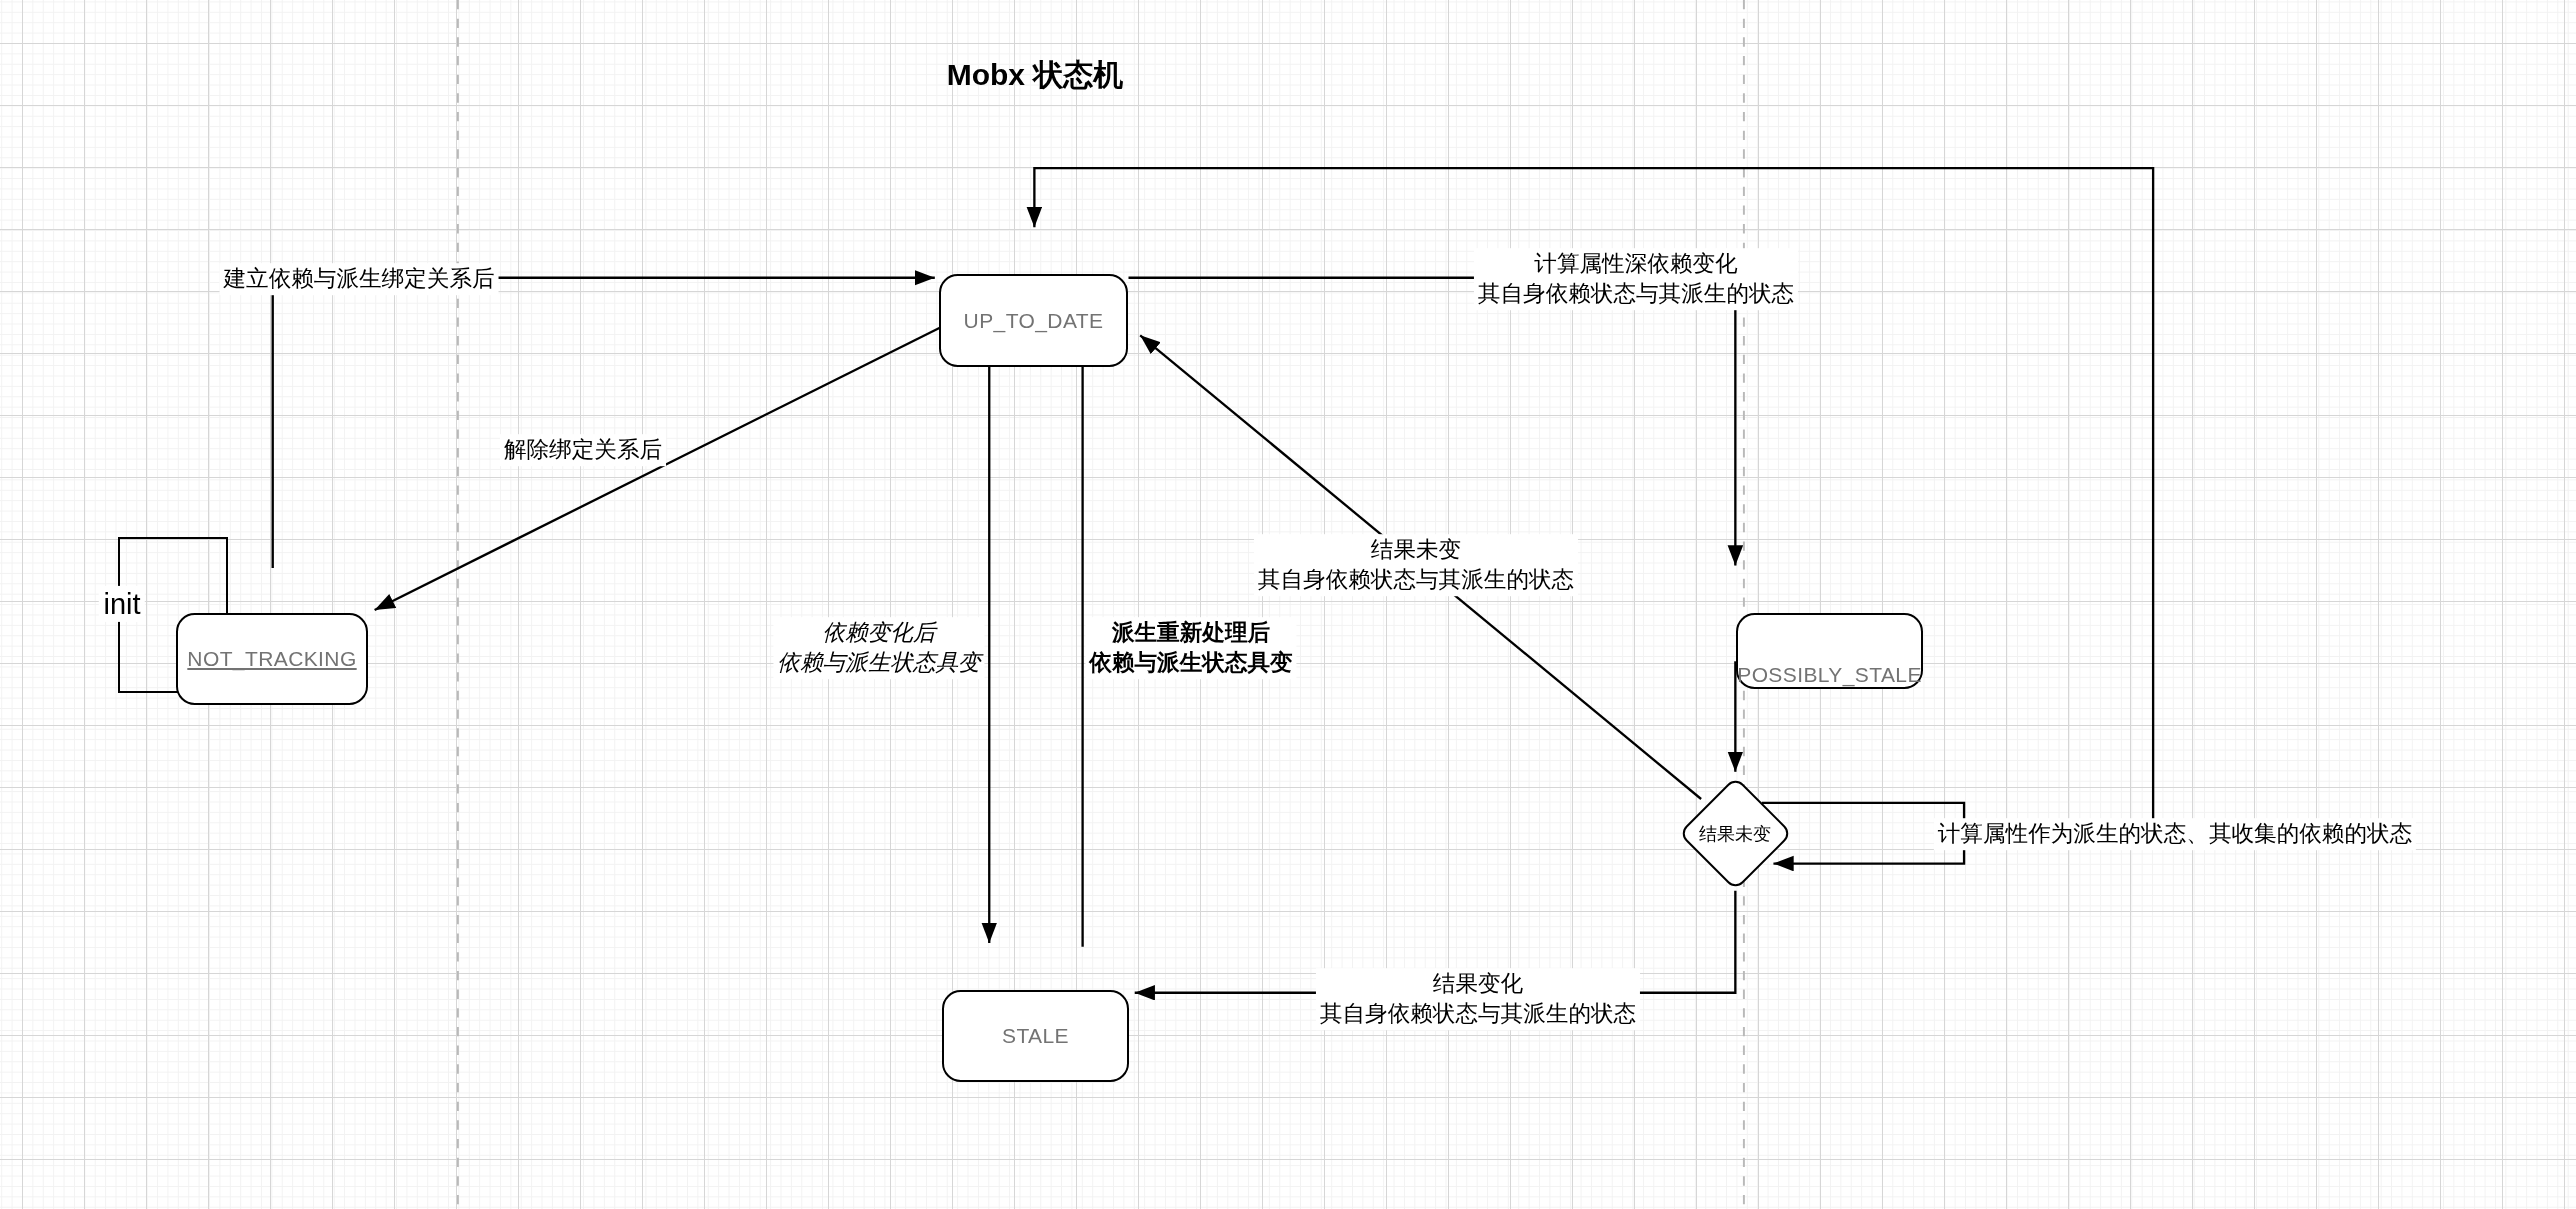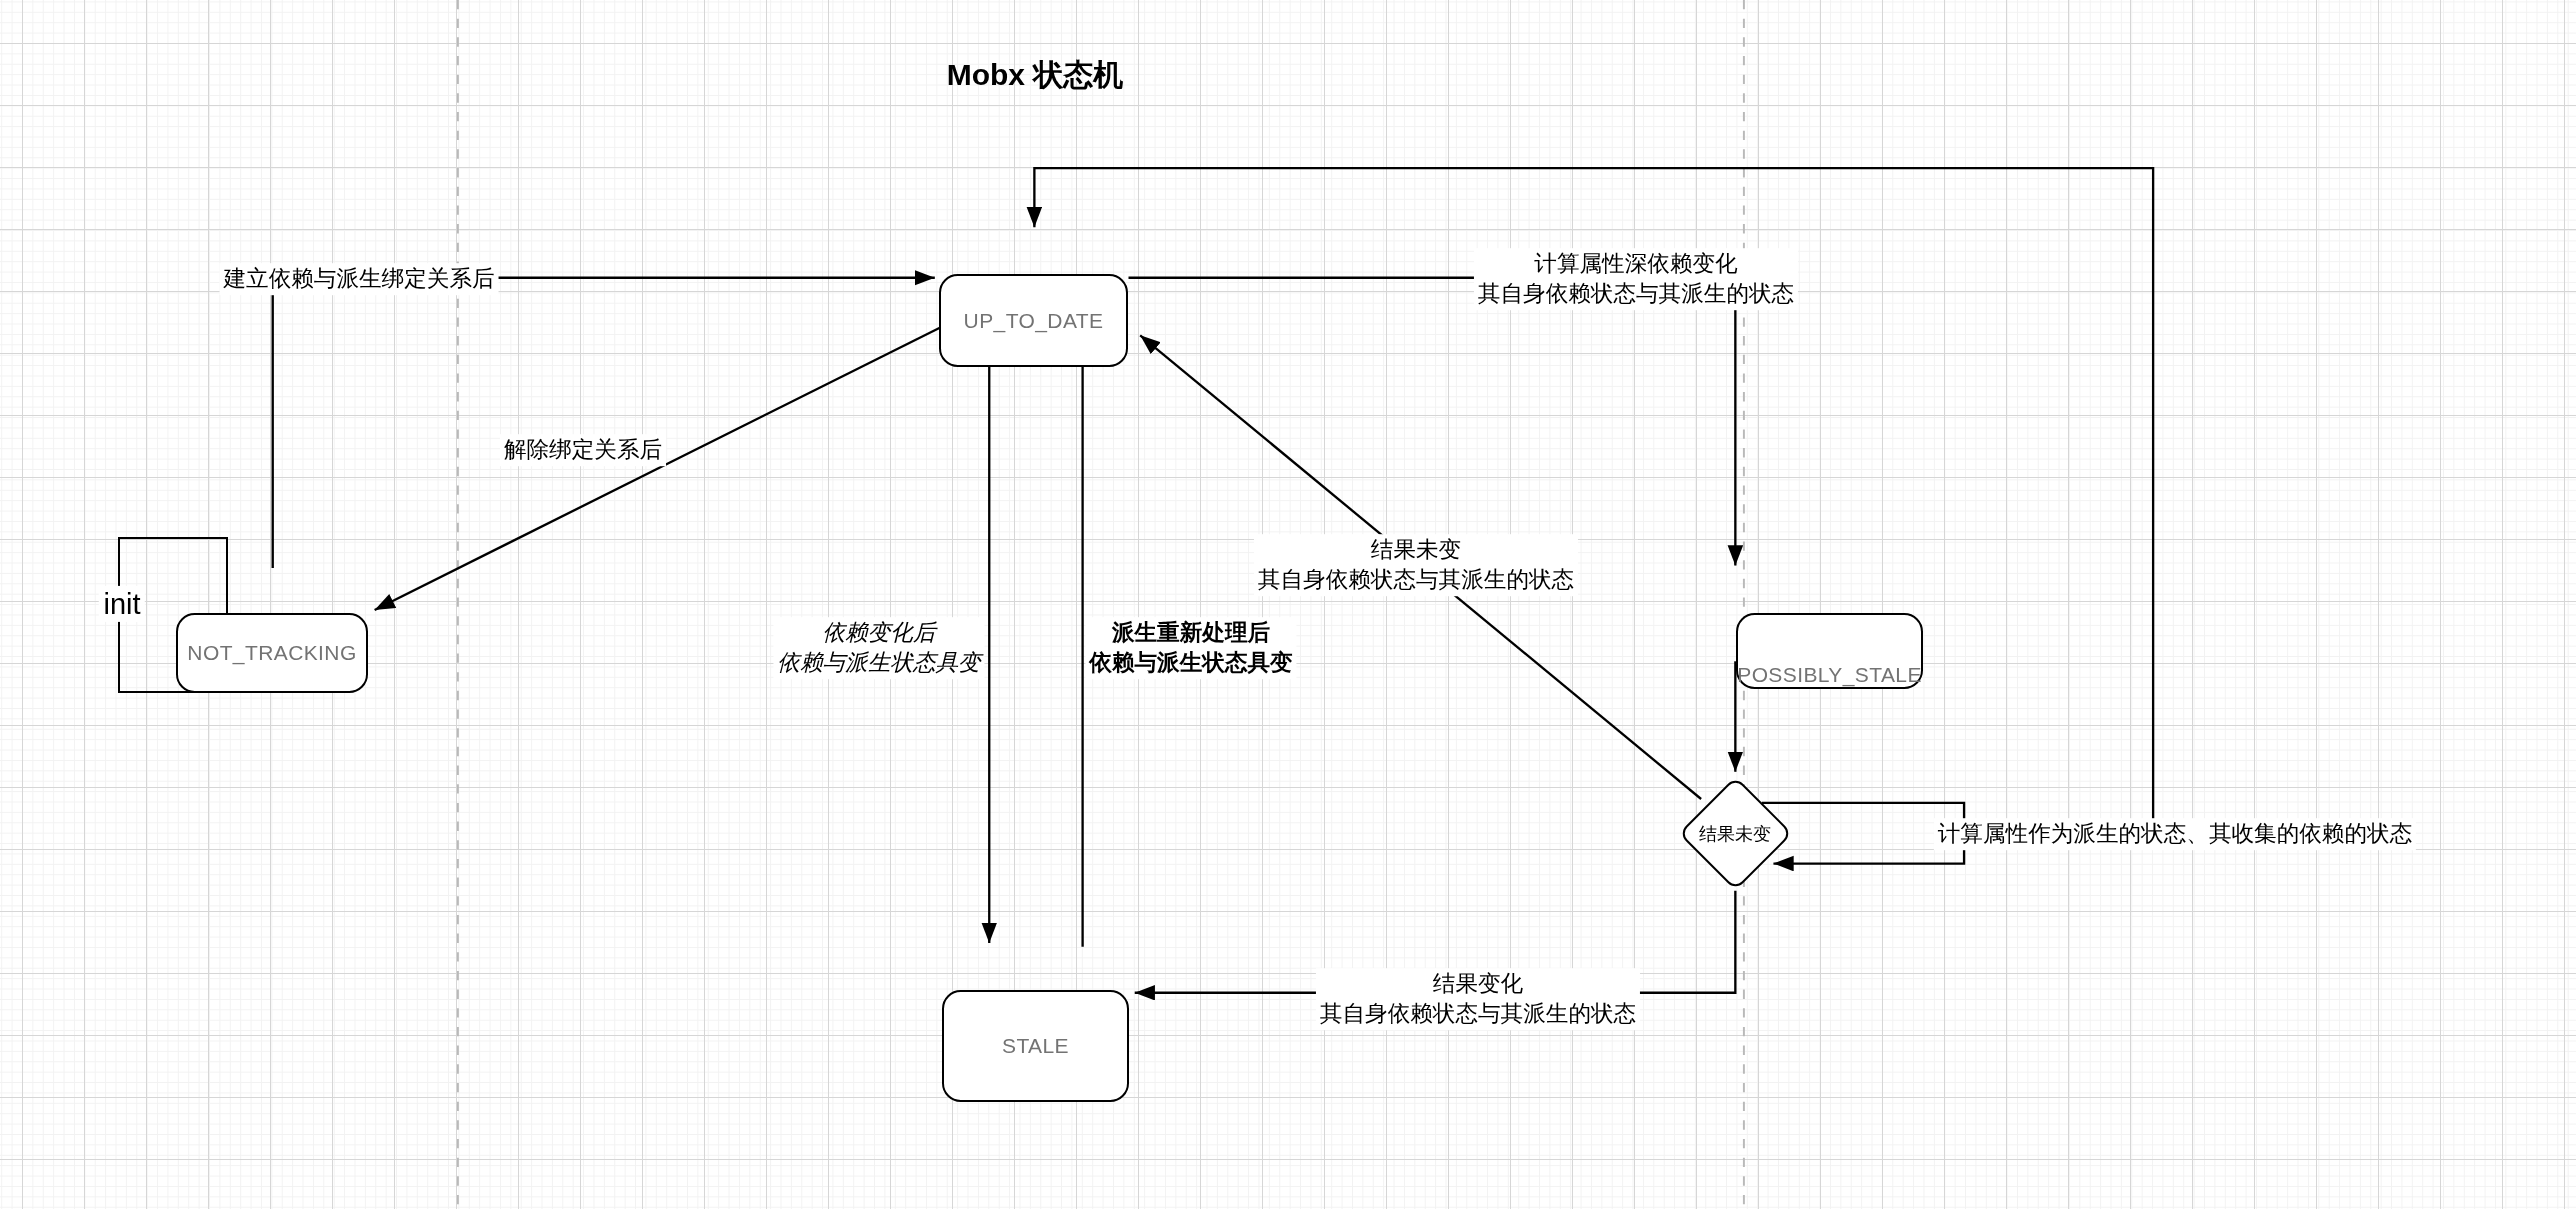--- a/index.html
+++ b/index.html
@@ -149,33 +149,33 @@
     <path class="edge" d="M 2264 1032 L 2524 1032 L 2524 1110 L 2279 1110" marker-end="url(#arrow)"></path>
 
     <path class="edge" d="M 2230 1145 L 2230 1276 L 1458 1276" marker-end="url(#arrow)"></path>
   </svg>
 
   <div class="diagram-title">Mobx 状态机</div>
 
   <div class="init-bracket"></div>
   <div class="init-label">init</div>
 
-  <div class="node" style="left:176px; top:570px; width:192px; height:80px;">
+  <div class="node" style="left:176px; top:570px; width:192px; height:92px;text-decoration:underline;">
     <span>NOT_TRACKING</span>
   </div>
 
   <div class="node" style="left:939px; top:231px; width:189px; height:93px;">
     <span>UP_TO_DATE</span>
   </div>
 
   <div class="node" style="left:1736px; top:570px; width:187px; height:76px;align-items:flex-end;">
     <span>POSSIBLY_STALE</span>
   </div>
 
-  <div class="node" style="left:942px; top:947px; width:187px; height:112px;align-items:center;">
+  <div class="node" style="left:942px; top:947px; width:187px; height:92px;align-items:center;">
     <span>STALE</span>
   </div>
 
   <div class="diamond"></div>
   <div class="diamond-label">结果未变</div>
 
   <div class="edge-label" style="left:359px; top:279px;">建立依赖与派生绑定关系后</div>
 
   <div class="edge-label" style="left:583px; top:450px;">解除绑定关系后</div>
 

